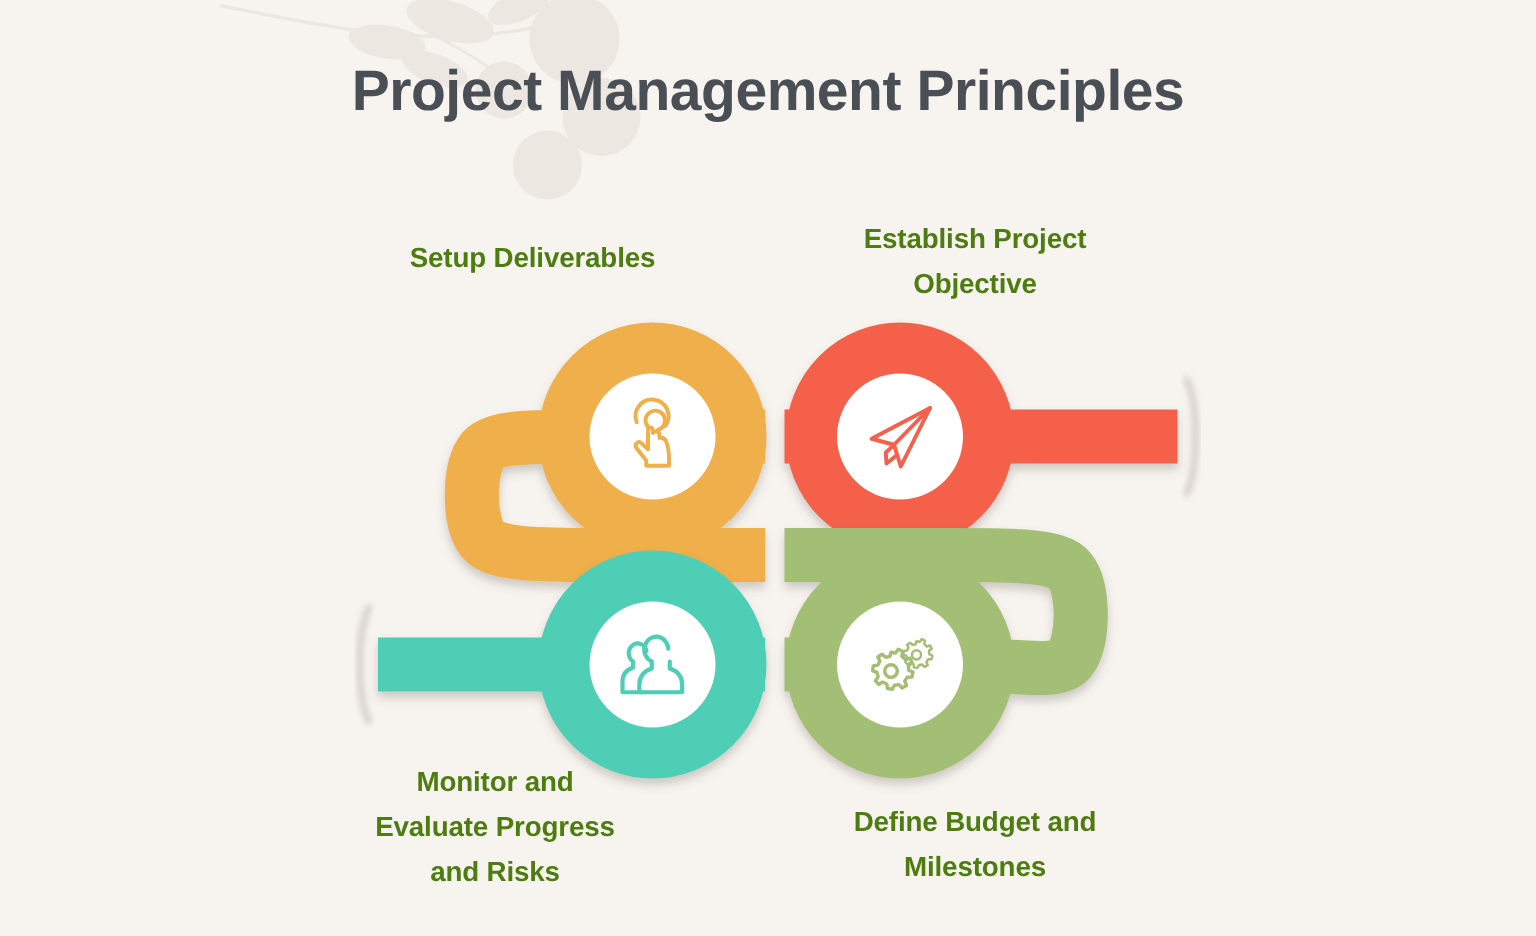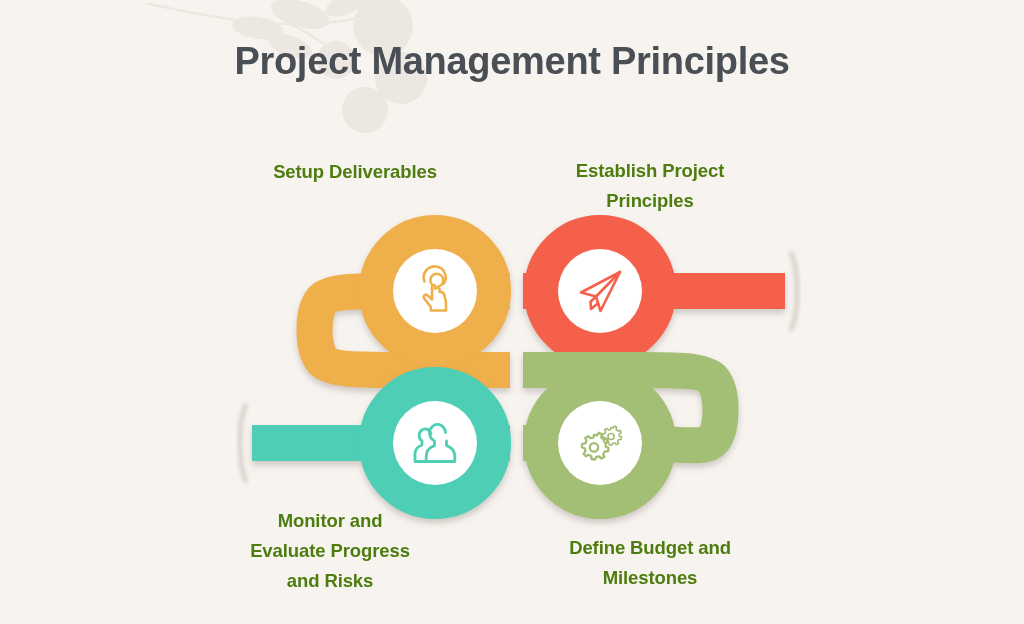--- a/index.html
+++ b/index.html
@@ -49,21 +49,21 @@
     line-height: 30px;
     letter-spacing: -0.1px;
   }
   #label-setup-deliverables {
     left: 185px;
     top: 157px;
     width: 340px;
   }
   #label-establish-objective {
     left: 495px;
-    top: 156px;
+    top: 144px;
     width: 310px;
   }
   #label-monitor-risks {
     left: 170px;
     top: 506px;
     width: 320px;
   }
   #label-define-budget {
     left: 490px;
     top: 533px;
@@ -98,21 +98,21 @@
   </svg>
 
   <div id="title">Project Management Principles</div>
 
   <div class="label" id="label-setup-deliverables">
     <div>Setup Deliverables</div>
   </div>
 
   <div class="label" id="label-establish-objective">
     <div>Establish Project</div>
-    <div>Principles</div>
+    <div>Objective</div>
   </div>
 
   <div class="label" id="label-define-budget">
     <div>Define Budget and</div>
     <div>Milestones</div>
   </div>
 
   <div class="label" id="label-monitor-risks">
     <div>Monitor and</div>
     <div>Evaluate Progress</div>

